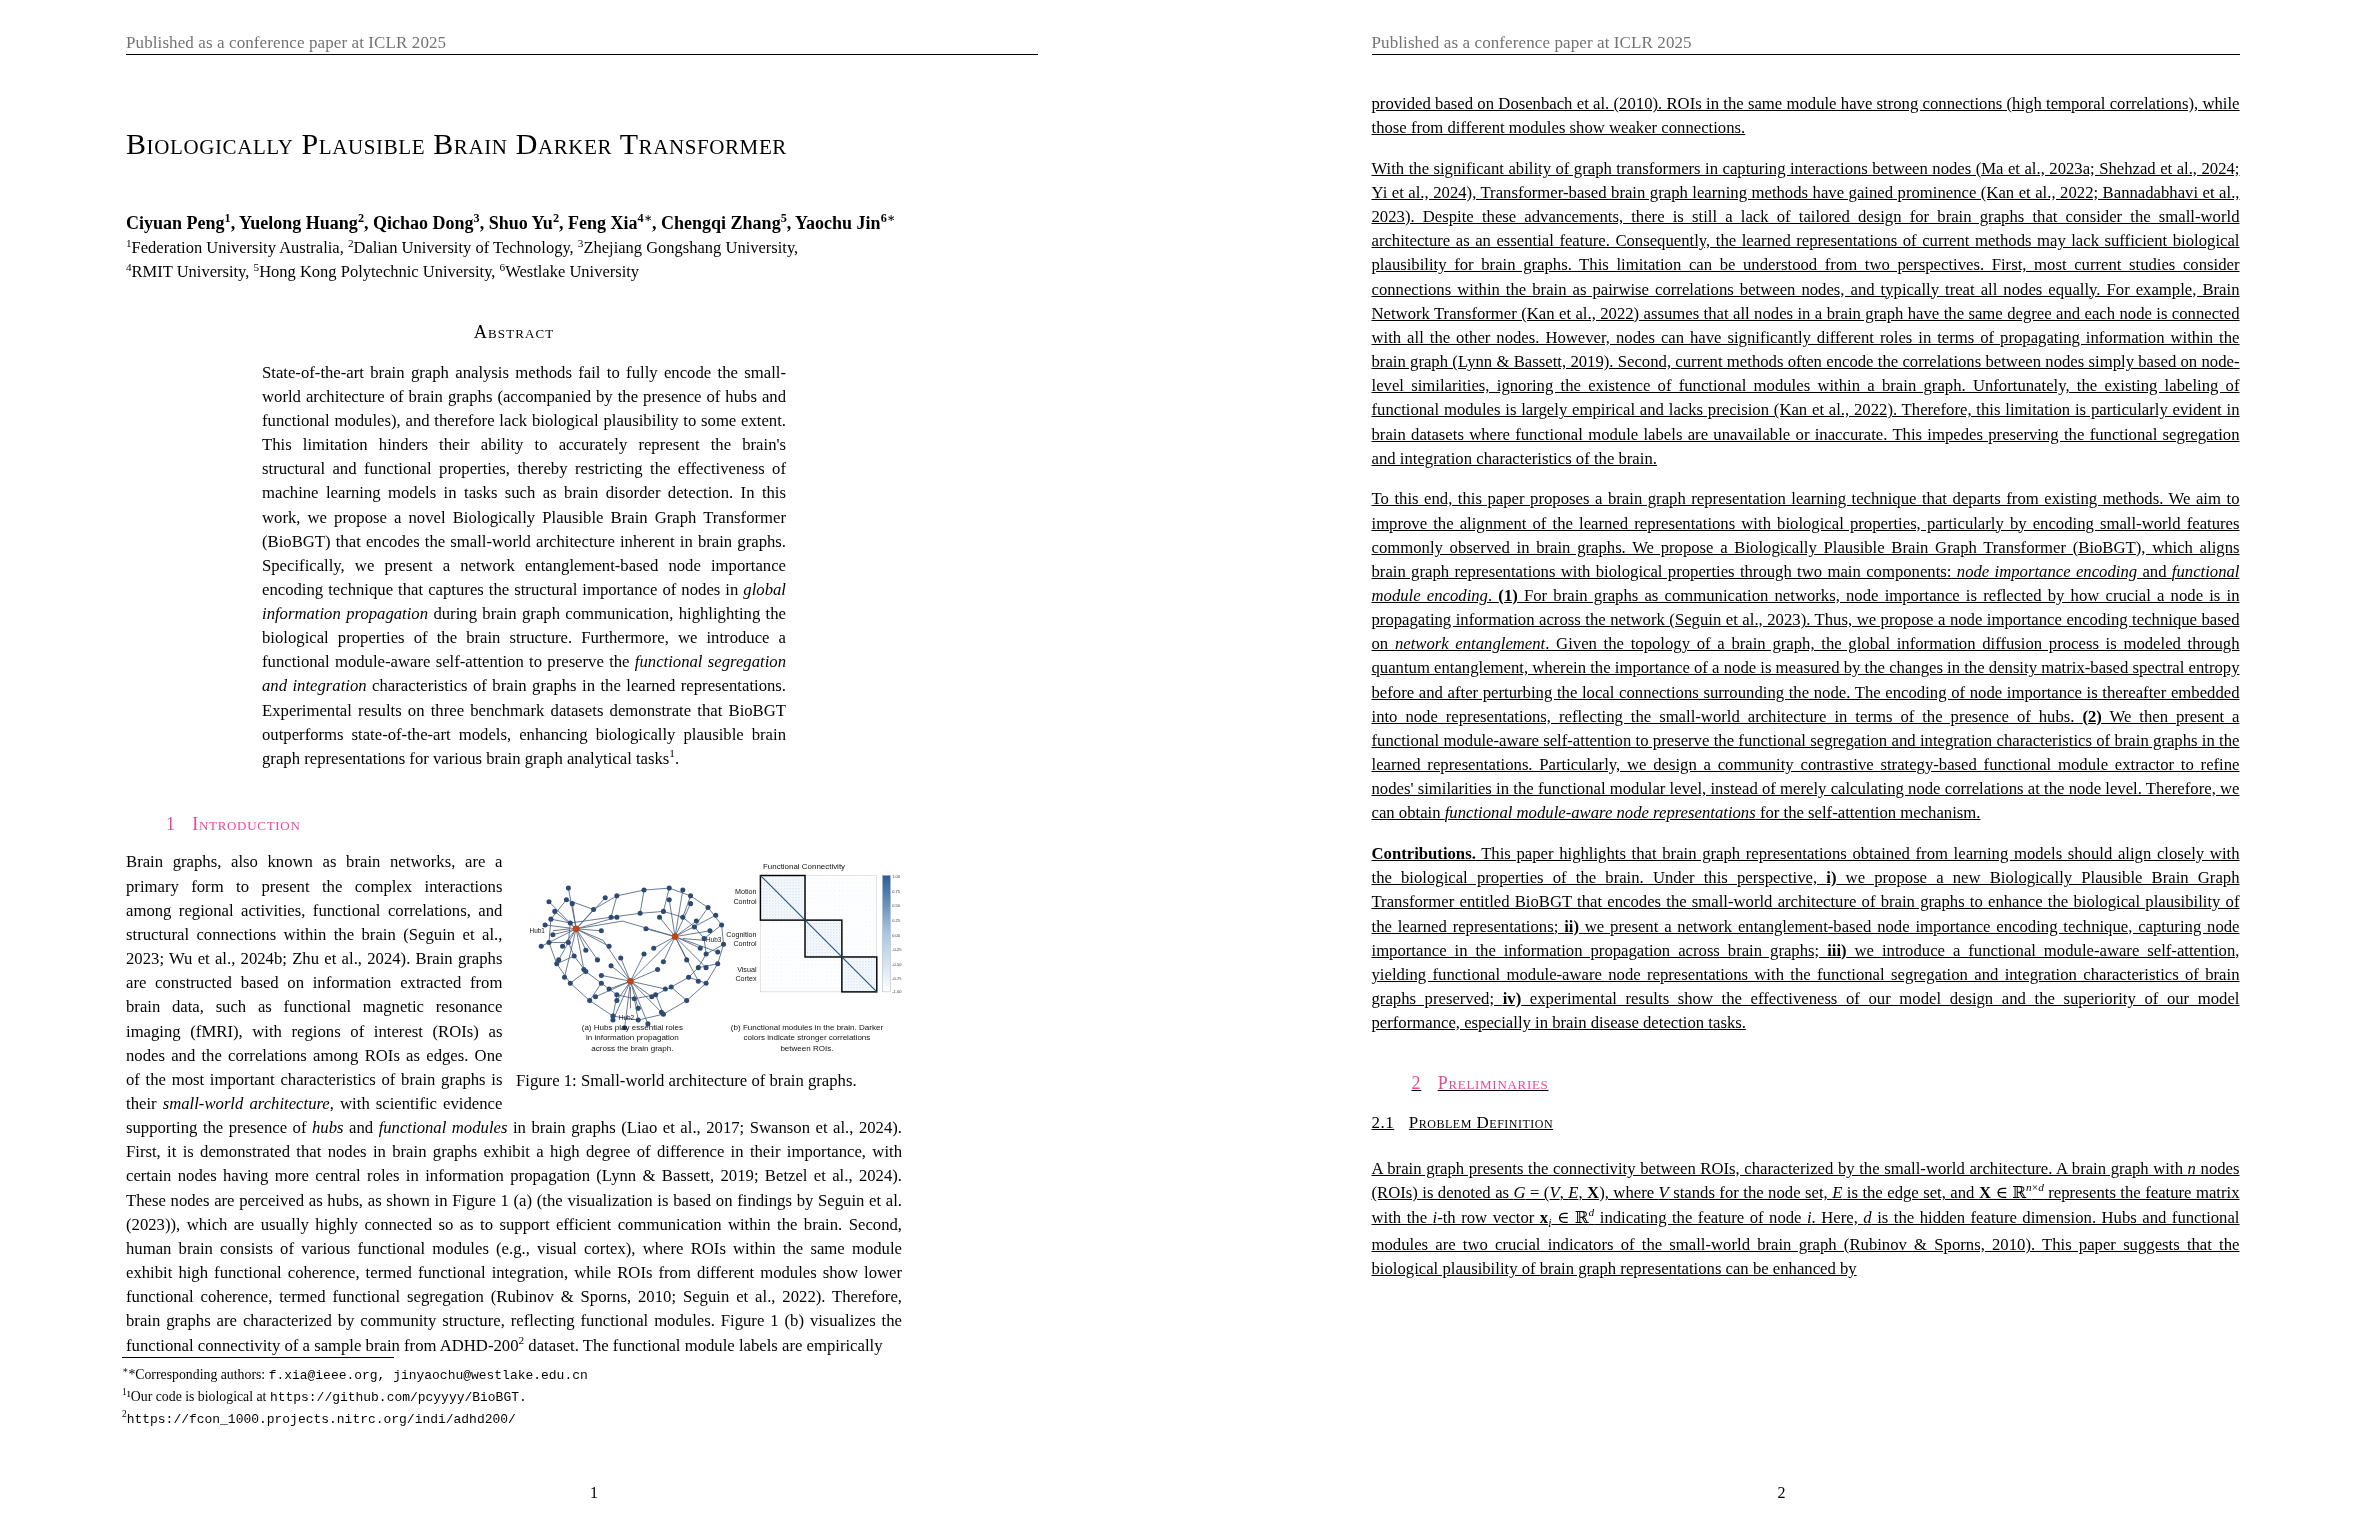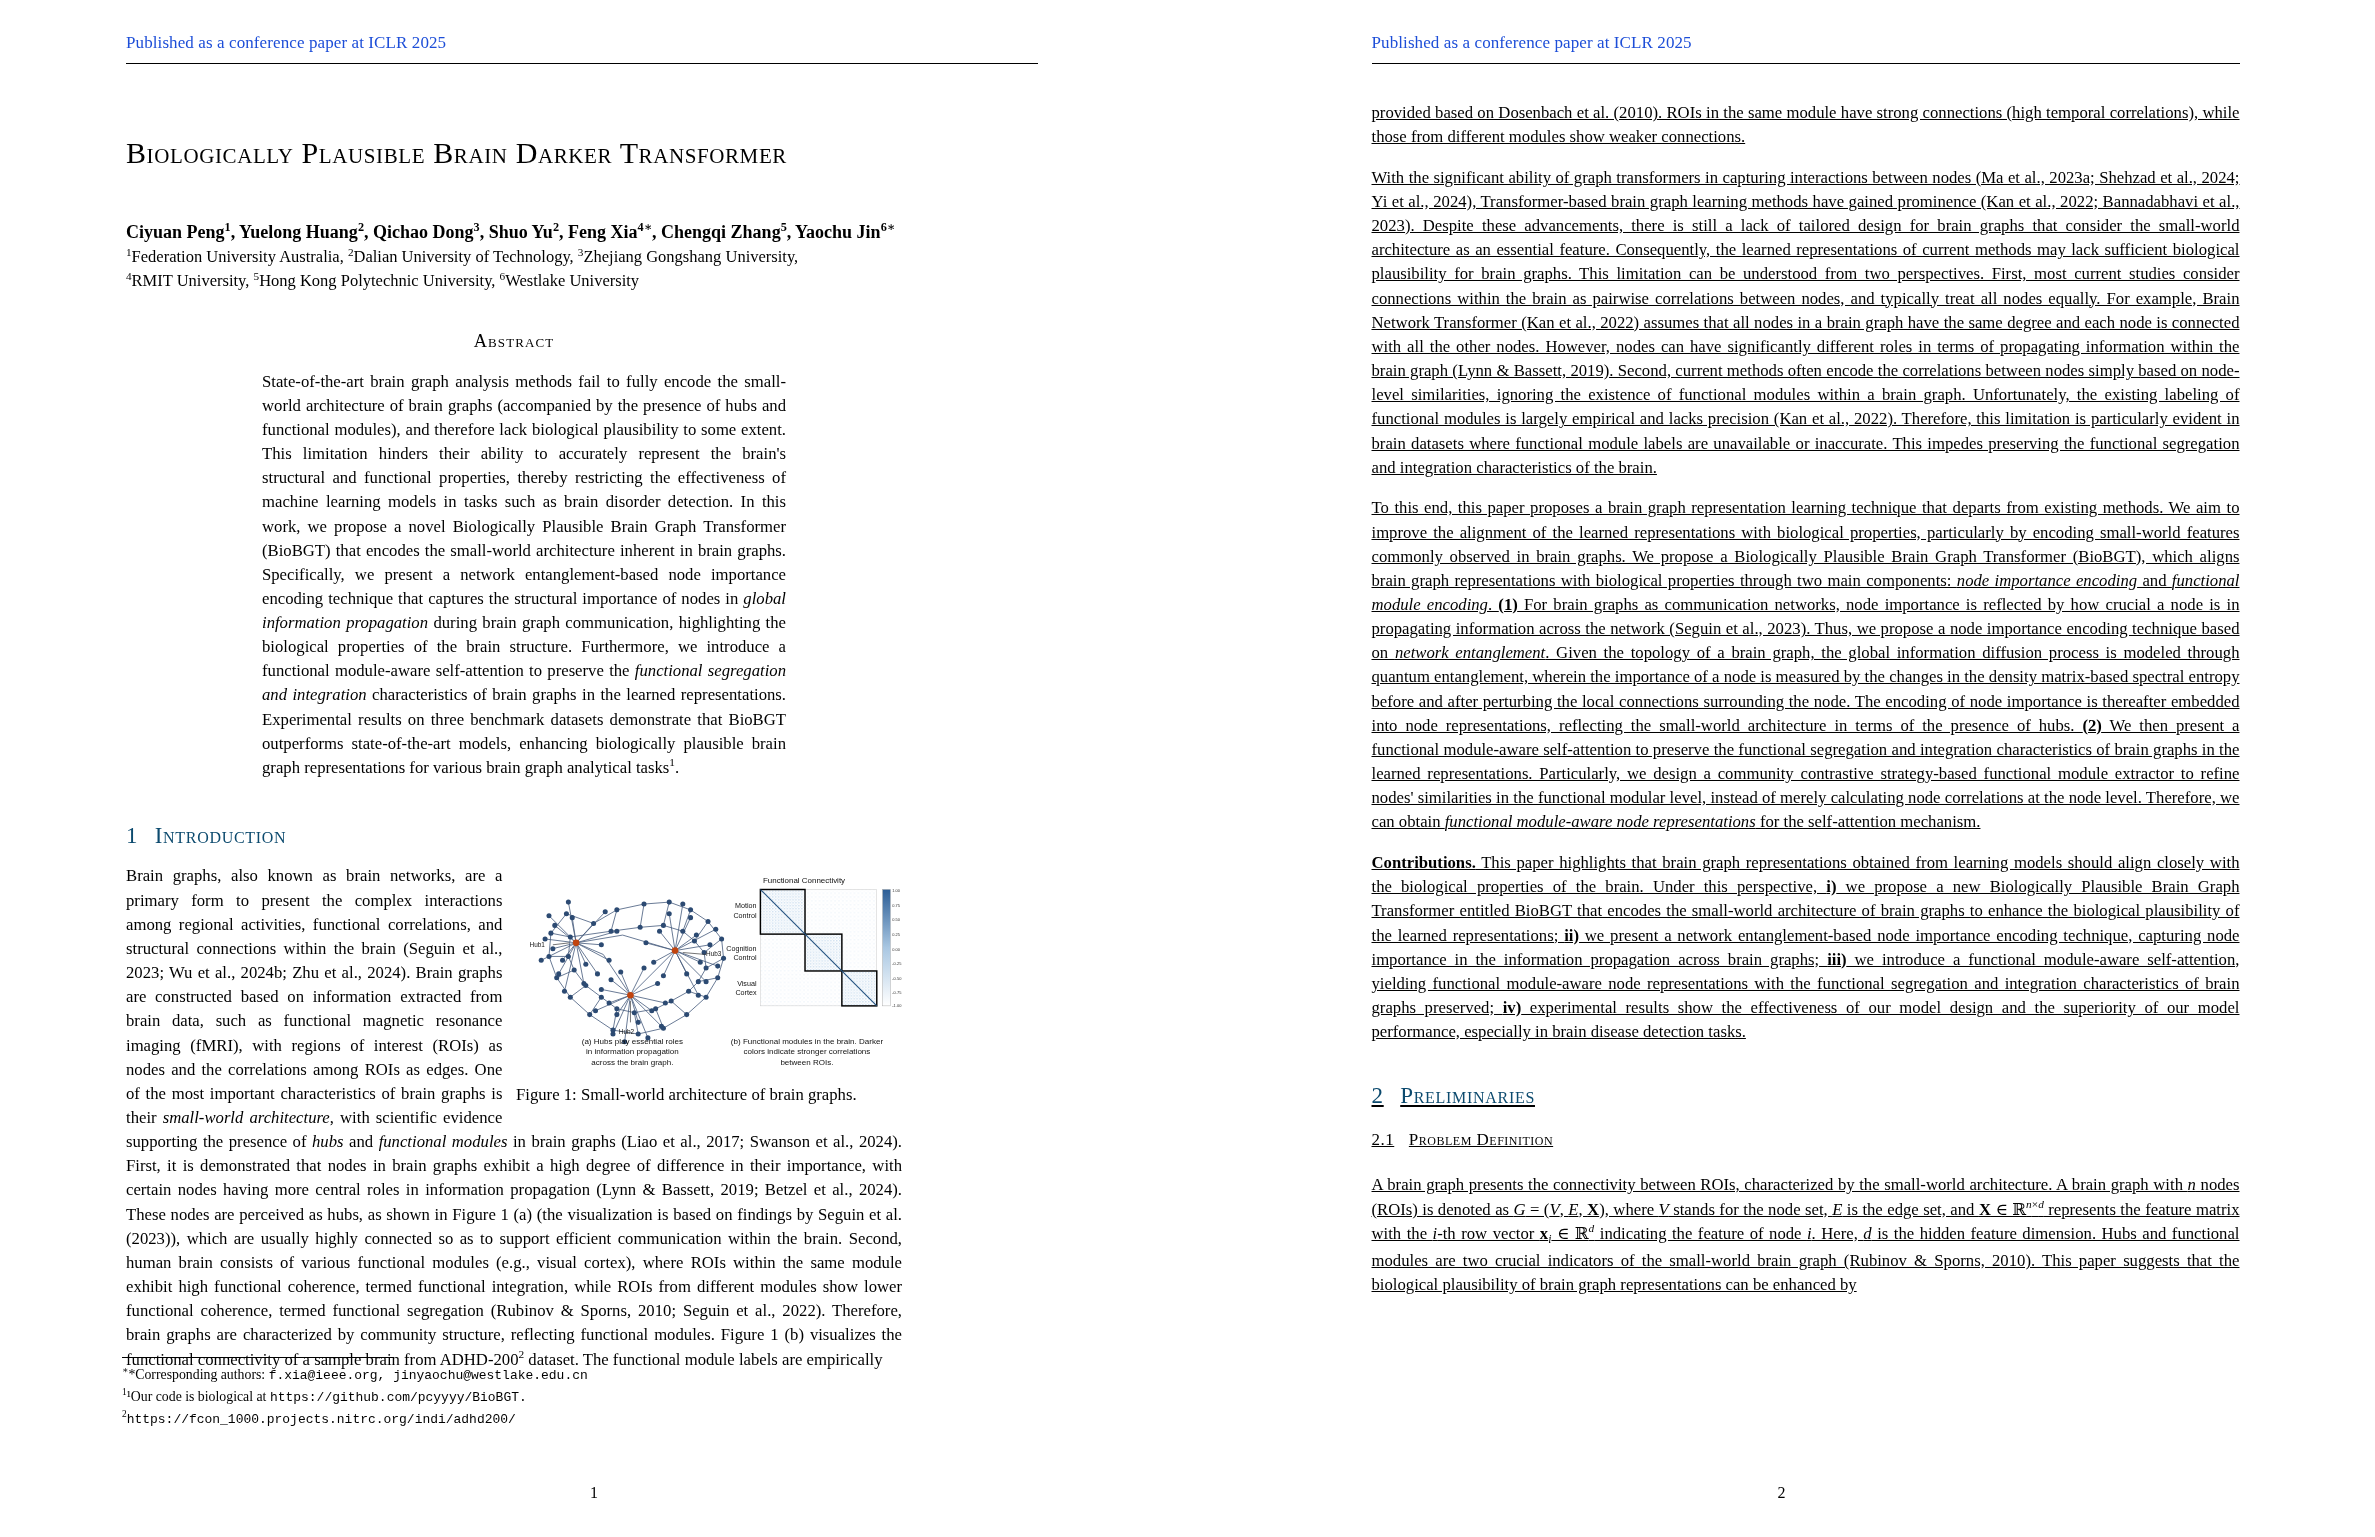--- a/index.html
+++ b/index.html
@@ -32,23 +32,23 @@
     top: 33px;
     width: 912px;
   }
   .page-right .page-inner {
     left: 184px;
     width: 868px;
   }
   .runhead {
     font-size: 17px;
     letter-spacing: 0.1px;
-    padding-bottom: 10px;
+    padding-bottom: 1px;
     border-bottom: 1.4px solid #000;
-    color: #1d4ed8;
+    color: #737373;
   }
   .title {
     margin-top: 70px;
     font-size: 30px;
     line-height: 1.28;
     font-variant: small-caps;
     letter-spacing: 0.6px;
     color: #000;
     width: 767px;
   }
@@ -82,24 +82,25 @@
   .abstract {
     margin: 17.5px 0 0 136px;
     width: 524px;
     font-size: 16.7px;
     line-height: 1.445;
     text-align: justify;
     color: #000;
   }
   .sec-head {
     margin-top: 43px;
-    font-size: 23px;
+    font-size: 18px;
     font-variant: small-caps;
     letter-spacing: 0.7px;
-    color: #0c4a6e;
+    color: #ec4899;
+    margin-left: 40px;
   }
   .sec-head .num { font-variant: normal; margin-right: 16.5px; }
   .sub-head {
     margin-top: 15px;
     font-size: 17px;
     font-variant: small-caps;
     letter-spacing: 0.5px;
     color: #000;
   }
   .sub-head .num { font-variant: normal; margin-right: 14.6px; }

